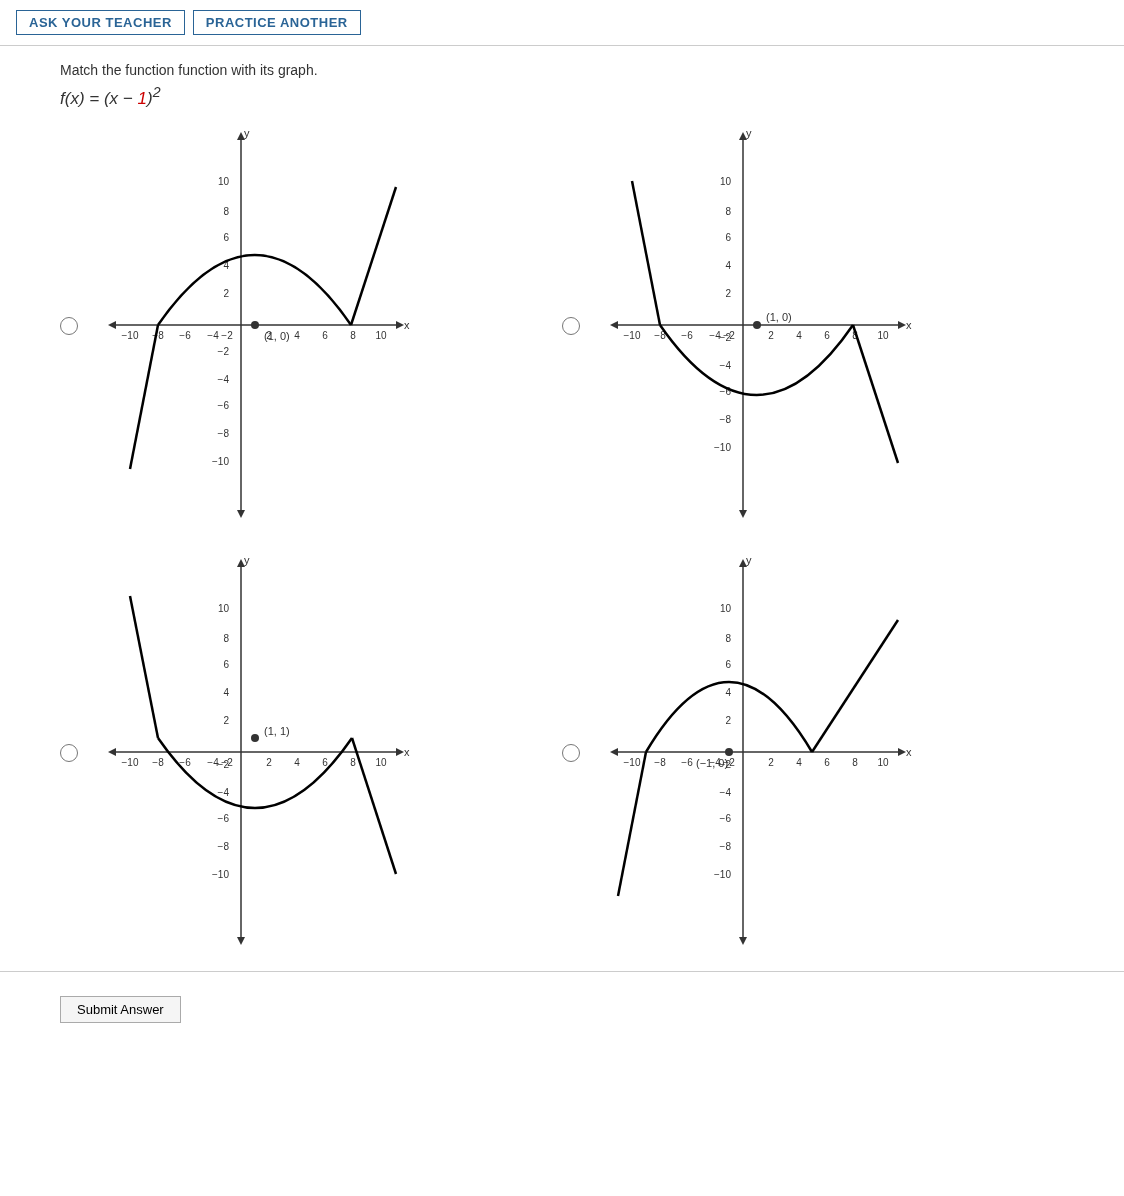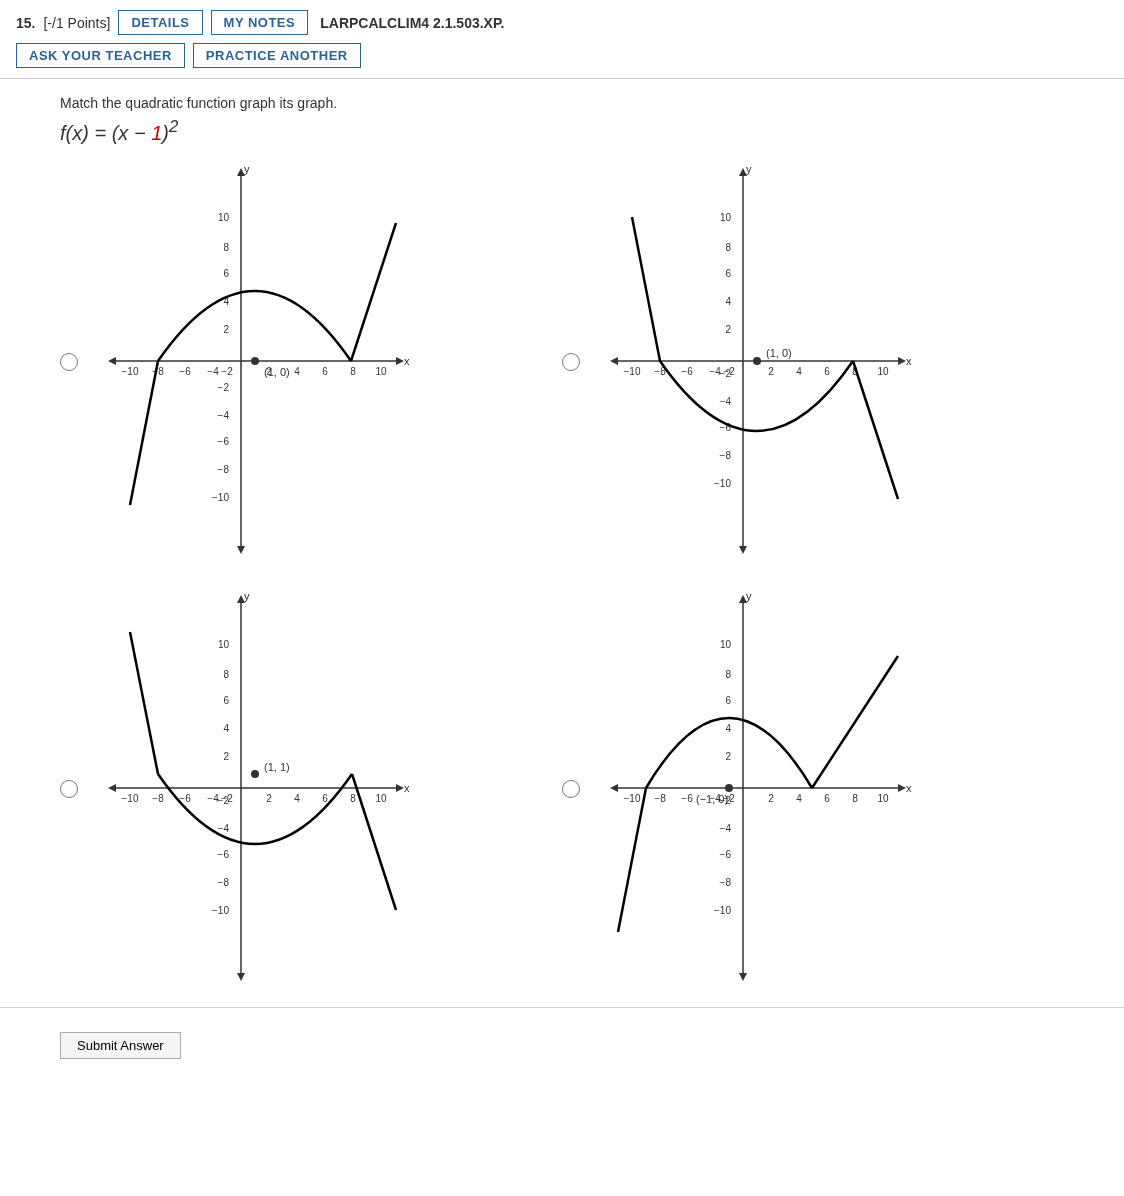--- a/index.html
+++ b/index.html
@@ -35,21 +35,21 @@
     }
     .course-code { font-weight: bold; font-size: 14px; margin-left: 4px; }
     
     .content {
       padding: 16px 60px 16px 60px;
     }
     .instruction { margin-bottom: 6px; font-size: 14px; }
     .function-label {
       font-style: italic;
       margin-bottom: 16px;
-      font-size: 20px;
+      font-size: 17px;
     }
     
     .graphs-grid {
       display: grid;
       grid-template-columns: 1fr 1fr;
       gap: 24px 0;
     }
     .graph-option {
       display: flex;
       align-items: center;
@@ -79,35 +79,28 @@
       background: #f5f5f5;
       padding: 5px 16px;
       cursor: pointer;
       font-size: 13px;
     }
   </style>
 </head>
 <body>
 
 <div class="header-bar">
-  <div class="header-row1">
-    <span class="problem-num">15.</span>
-    <span>[-/1 Points]</span>
-    <button class="btn-outline">DETAILS</button>
-    <button class="btn-outline">MY NOTES</button>
-    <span class="course-code">LARPCALCLIM4 2.1.503.XP.</span>
-  </div>
   <div class="header-row2">
     <button class="btn-outline">ASK YOUR TEACHER</button>
     <button class="btn-outline">PRACTICE ANOTHER</button>
   </div>
 </div>
 
 <div class="content">
-  <p class="instruction">Match the quadratic function graph its graph.</p>
+  <p class="instruction">Match the function function with its graph.</p>
   <p class="function-label">
     <span><em>f</em>(<em>x</em>) = (<em>x</em> − <span style="color:#c00;">1</span>)<sup>2</sup></span>
   </p>
 
   <div class="graphs-grid">
 
     <div class="graph-option">
       <div class="radio-btn"></div>
       <div class="graph-container">
         <svg class="graph" width="320" height="400">

